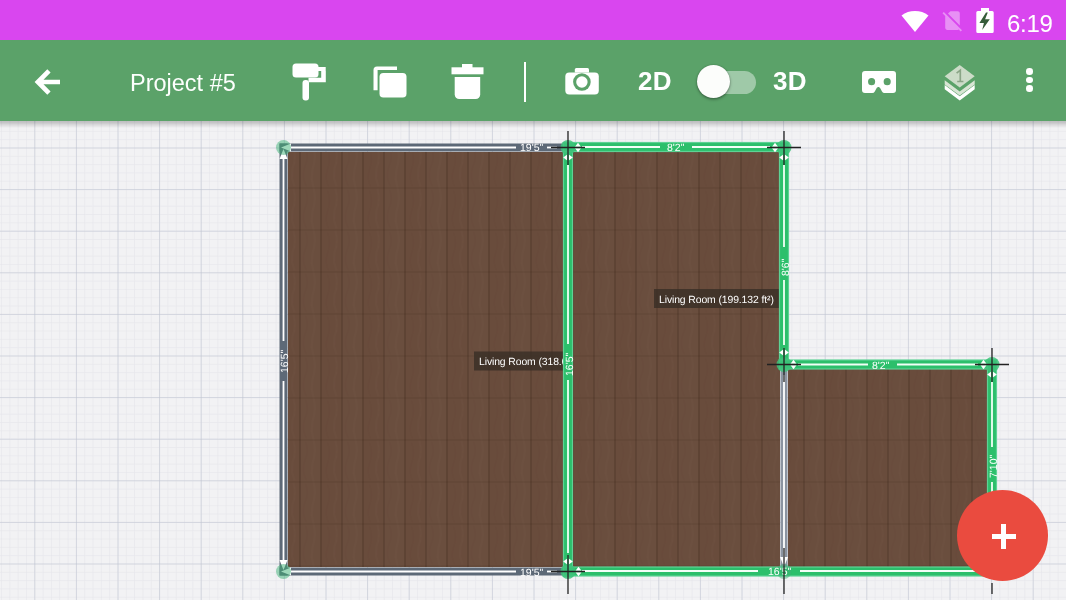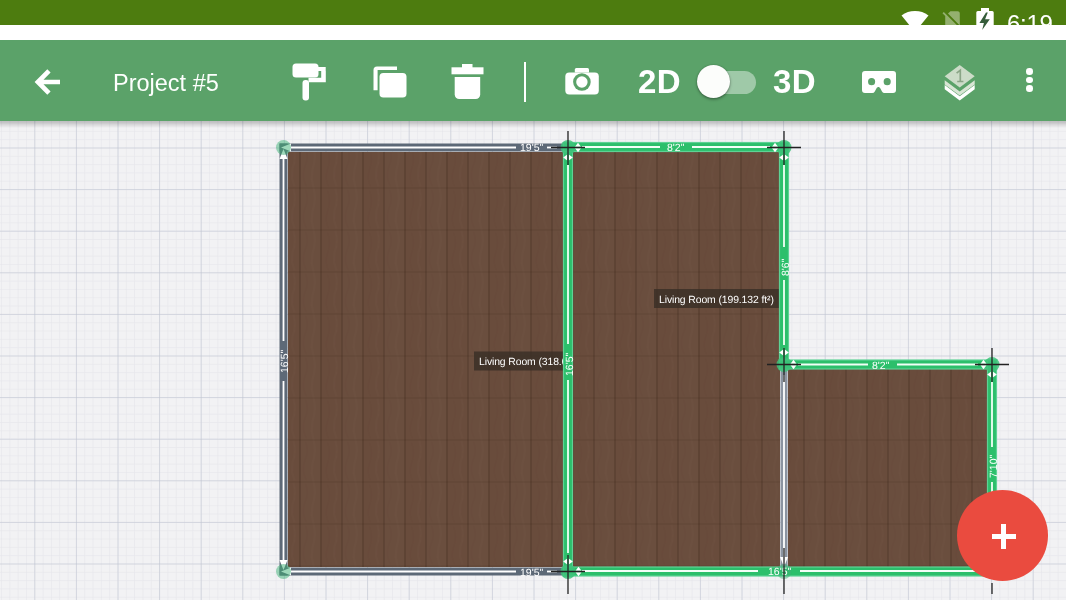--- a/index.html
+++ b/index.html
@@ -1,26 +1,26 @@
 <!DOCTYPE html>
 <html><head>
 <meta charset="utf-8">
 <style>
   html,body{margin:0;padding:0;width:1066px;height:600px;overflow:hidden;
     font-family:"Liberation Sans",sans-serif;}
   #time,#title,.tb2d{will-change:transform;}
-  #statusbar{position:absolute;left:0;top:0;width:1066px;height:25px;background:#4d7c0f;text-align:center;}
+  #statusbar{position:absolute;left:0;top:0;width:1066px;height:40px;background:#d946ef;text-align:center;}
   #toolbar{position:absolute;left:0;top:40px;width:1066px;height:81px;background:#5ba269;}
   #shadow{position:absolute;left:0;top:121px;width:1066px;height:7px;
     background:linear-gradient(to bottom,rgba(0,0,0,0.22),rgba(0,0,0,0));z-index:5;}
   #canvas{position:absolute;left:0;top:121px;width:1066px;height:479px;background-color:#f2f2f4;}
   .abs{position:absolute;}
   #time{position:absolute;left:1007px;top:2px;color:#fff;font-size:24px;line-height:43px;letter-spacing:-0.3px;}
-  #title{position:absolute;left:113px;top:28.5px;color:#fdfffd;font-size:23.5px;line-height:29px;}
-  .tb2d{position:absolute;top:28px;color:#fff;font-size:33px;line-height:27px;font-weight:bold;letter-spacing:0.4px;}
+  #title{position:absolute;left:130px;top:28.5px;color:#fdfffd;font-size:23.5px;line-height:29px;}
+  .tb2d{position:absolute;top:28px;color:#fff;font-size:26px;line-height:27px;font-weight:bold;letter-spacing:0.4px;}
   #fab{position:absolute;left:957px;top:490px;width:91px;height:91px;border-radius:50%;
     background:#ea4b3f;z-index:6;}
 </style>
 </head>
 <body>
 <div id="statusbar">
   <svg class="abs" style="left:901px;top:9px" width="28" height="24" viewBox="0 0 27 24" preserveAspectRatio="none">
     <path d="M13.5 23 L0.5 6.5 A 21.5 21.5 0 0 1 26.5 6.5 Z" fill="#fff"></path>
   </svg>
   <svg class="abs" style="left:940px;top:8px" width="25" height="25" viewBox="0 0 24 24">

